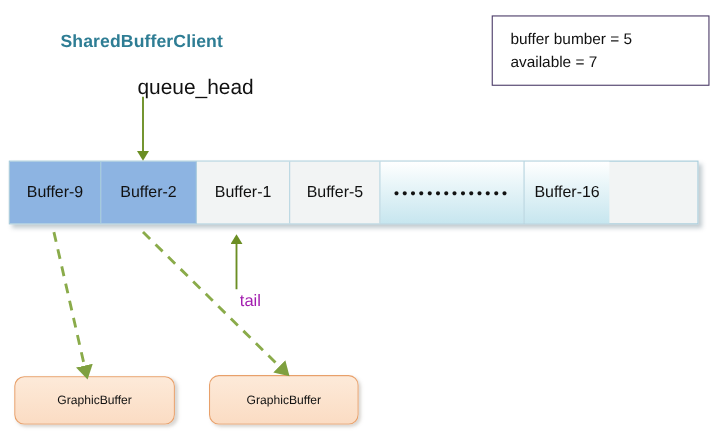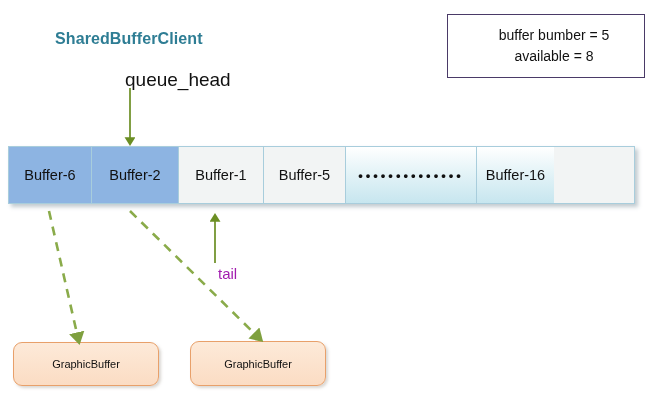--- a/index.html
+++ b/index.html
@@ -44,21 +44,20 @@
   #legend-box {
     position: absolute;
     left: 447px;
     top: 14px;
     width: 198px;
     height: 64px;
     border: 1px solid #4a3a67;
     background: #ffffff;
     box-sizing: border-box;
     padding: 10px 0 12px 16px;
-    text-align: center;
   }
   #legend-box .legend-line {
     font-size: 14px;
     color: #111111;
     line-height: 21px;
     white-space: nowrap;
   }
 
   
   #buffer-row {
@@ -142,25 +141,25 @@
 <body>
 
 <div id="canvas">
 
   <div id="client-title">SharedBufferClient</div>
 
   <div id="queue-head-label">queue_head</div>
 
   <div id="legend-box">
     <div class="legend-line">buffer bumber = 5</div>
-    <div class="legend-line">available = 8</div>
+    <div class="legend-line">available = 7</div>
   </div>
 
   <div id="buffer-row">
-    <div class="buffer-cell used" style="width:83px">Buffer-6</div>
+    <div class="buffer-cell used" style="width:83px">Buffer-9</div>
     <div class="buffer-cell used" style="width:87px">Buffer-2</div>
     <div class="buffer-cell free" style="width:85px">Buffer-1</div>
     <div class="buffer-cell free" style="width:82px">Buffer-5</div>
     <div class="buffer-cell tealfill ellipsis" style="width:131px">••••••••••••••</div>
     <div class="buffer-cell tealfill" style="width:77px">Buffer-16</div>
   </div>
 
   <div id="tail-label">tail</div>
 
   <div class="gbuf-box" id="gbuf-1">GraphicBuffer</div>

